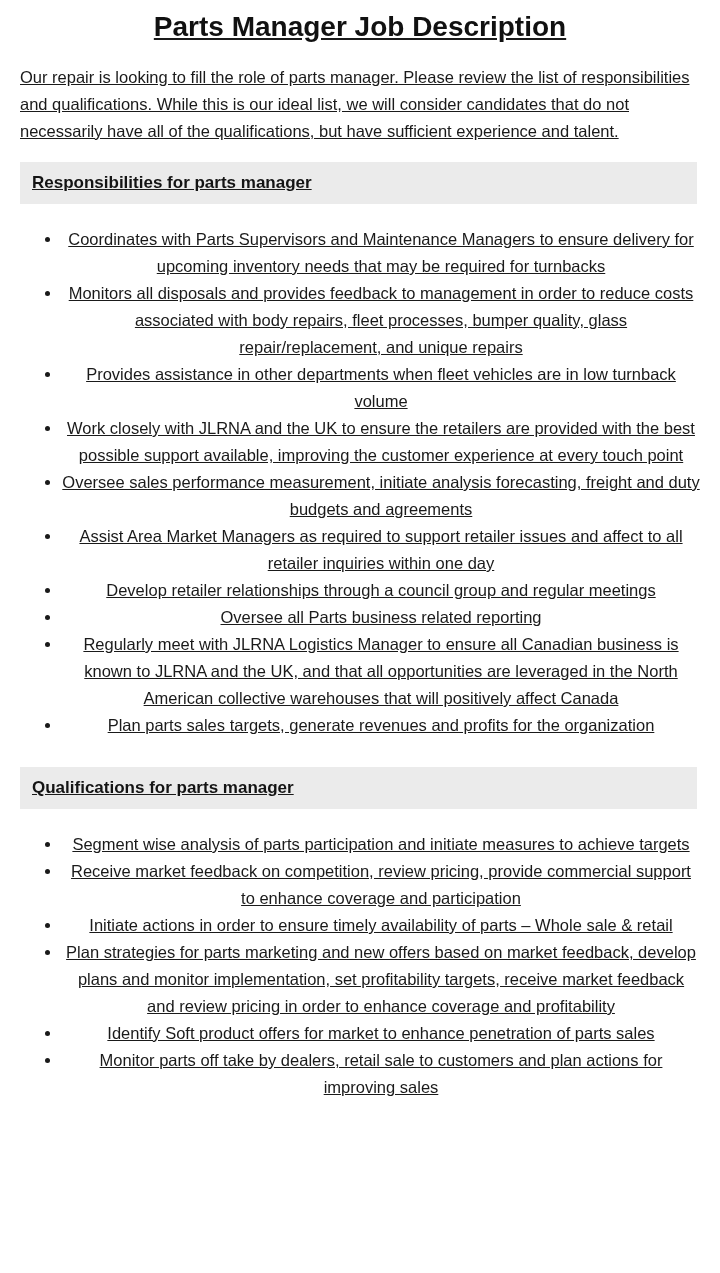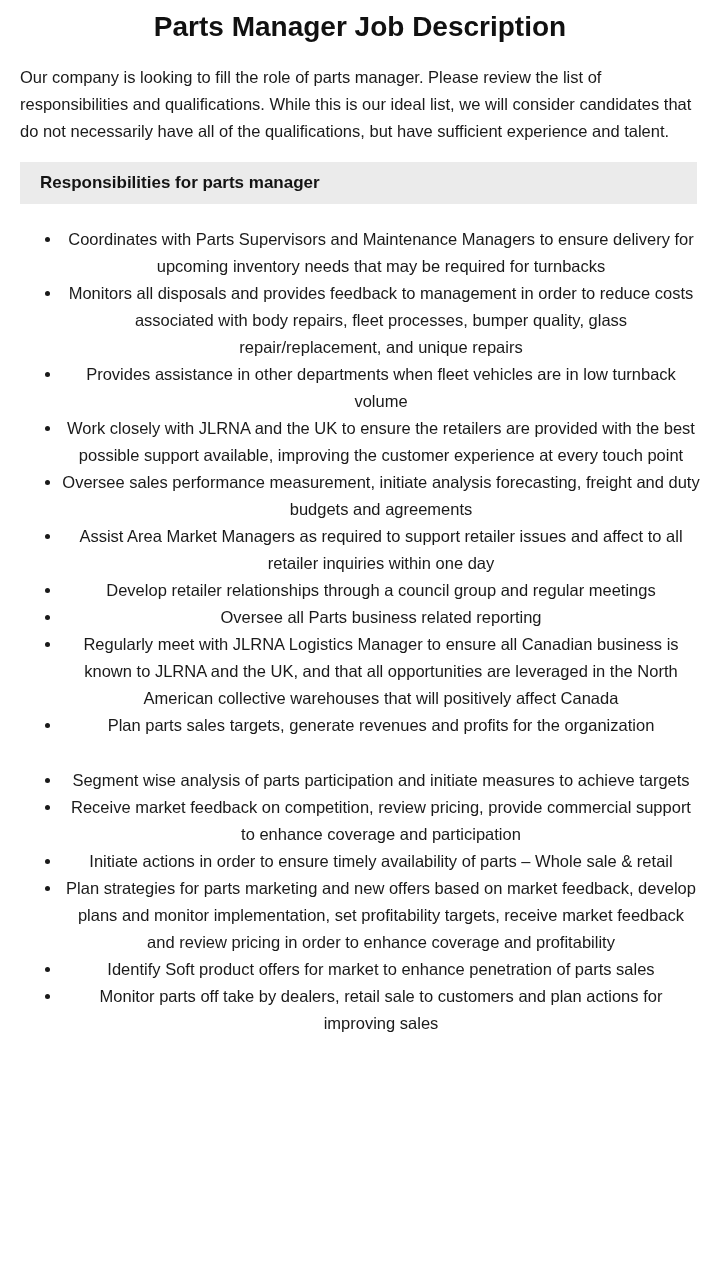--- a/index.html
+++ b/index.html
@@ -8,20 +8,21 @@
     background: #ffffff;
   }
   .page {
     width: 720px;
     min-height: 1273px;
     box-sizing: border-box;
     padding: 6px 20px 40px 20px;
     background: #ffffff;
     color: #1a1a1a;
     font-family: "Liberation Sans", sans-serif;
+    text-decoration: underline;
   }
   .title {
     font-size: 28px;
     line-height: 34px;
     font-weight: 700;
     text-align: center;
     margin: 4px 0 20px 0;
     color: #111111;
   }
   .intro {
@@ -29,21 +30,21 @@
     line-height: 27px;
     margin: 0 0 17px 0;
     max-width: 680px;
   }
   .section-heading {
     background: #ebebeb;
     height: 42px;
     display: flex;
     align-items: center;
     box-sizing: border-box;
-    padding-left: 20px;
+    padding-left: 12px;
     margin: 0 3px 0 0;
     font-size: 17px;
     font-weight: 700;
     color: #141414;
   }
   ul.items {
     margin: 22px 0 28px 0;
     padding: 0 0 0 42px;
     font-size: 16.5px;
     line-height: 27px;
@@ -55,39 +56,42 @@
     text-align: center;
   }
 </style>
 </head>
 <body>
 
 <div class="page">
 
   <h1 class="title">Parts Manager Job Description</h1>
 
-  <p class="intro">Our company is looking to fill the role of parts manager. Please review the list of responsibilities and qualifications. While this is our ideal list, we will consider candidates that do not necessarily have all of the qualifications, but have sufficient experience and talent.</p>
+  <p class="intro">Our repair is looking to fill the role of parts manager. Please review the list of responsibilities and qualifications. While this is our ideal list, we will consider candidates that do not necessarily have all of the qualifications, but have sufficient experience and talent.</p>
 
   <div class="section-heading">
     <span>Responsibilities for parts manager</span>
   </div>
 
   <ul class="items">
       <li>Coordinates with Parts Supervisors and Maintenance Managers to ensure delivery for upcoming inventory needs that may be required for turnbacks</li>
       <li>Monitors all disposals and provides feedback to management in order to reduce costs associated with body repairs, fleet processes, bumper quality, glass repair/replacement, and unique repairs</li>
       <li>Provides assistance in other departments when fleet vehicles are in low turnback volume</li>
       <li>Work closely with JLRNA and the UK to ensure the retailers are provided with the best possible support available, improving the customer experience at every touch point</li>
       <li>Oversee sales performance measurement, initiate analysis forecasting, freight and duty budgets and agreements</li>
       <li>Assist Area Market Managers as required to support retailer issues and affect to all retailer inquiries within one day</li>
       <li>Develop retailer relationships through a council group and regular meetings</li>
       <li>Oversee all Parts business related reporting</li>
       <li>Regularly meet with JLRNA Logistics Manager to ensure all Canadian business is known to JLRNA and the UK, and that all opportunities are leveraged in the North American collective warehouses that will positively affect Canada</li>
       <li>Plan parts sales targets, generate revenues and profits for the organization</li>
     </ul>
 
+  <div class="section-heading">
+    <span>Qualifications for parts manager</span>
+  </div>
 
   <ul class="items">
       <li>Segment wise analysis of parts participation and initiate measures to achieve targets</li>
       <li>Receive market feedback on competition, review pricing, provide commercial support to enhance coverage and participation</li>
       <li>Initiate actions in order to ensure timely availability of parts – Whole sale &amp; retail</li>
       <li>Plan strategies for parts marketing and new offers based on market feedback, develop plans and monitor implementation, set profitability targets, receive market feedback and review pricing in order to enhance coverage and profitability</li>
       <li>Identify Soft product offers for market to enhance penetration of parts sales</li>
       <li>Monitor parts off take by dealers, retail sale to customers and plan actions for improving sales</li>
     </ul>
 

